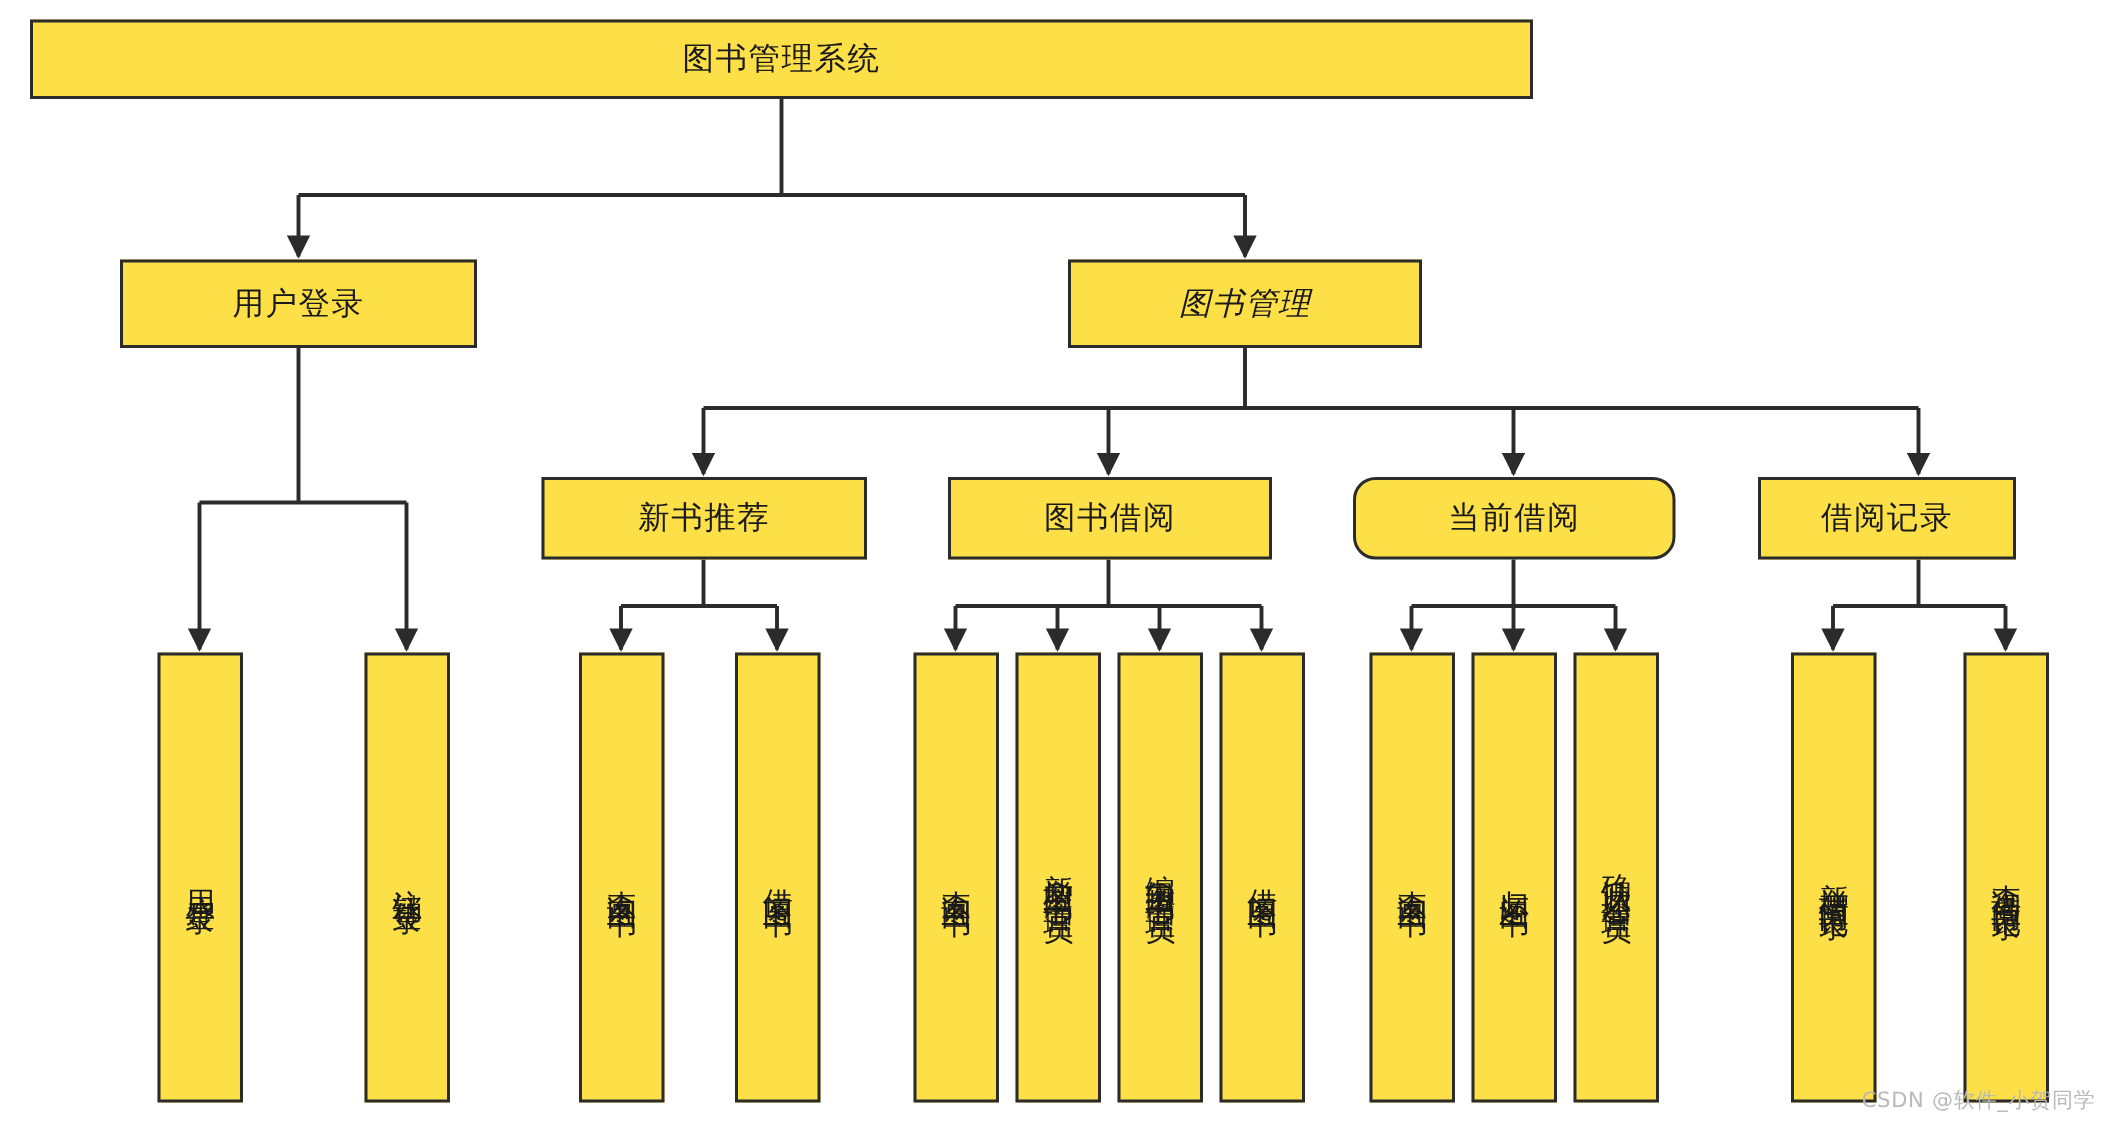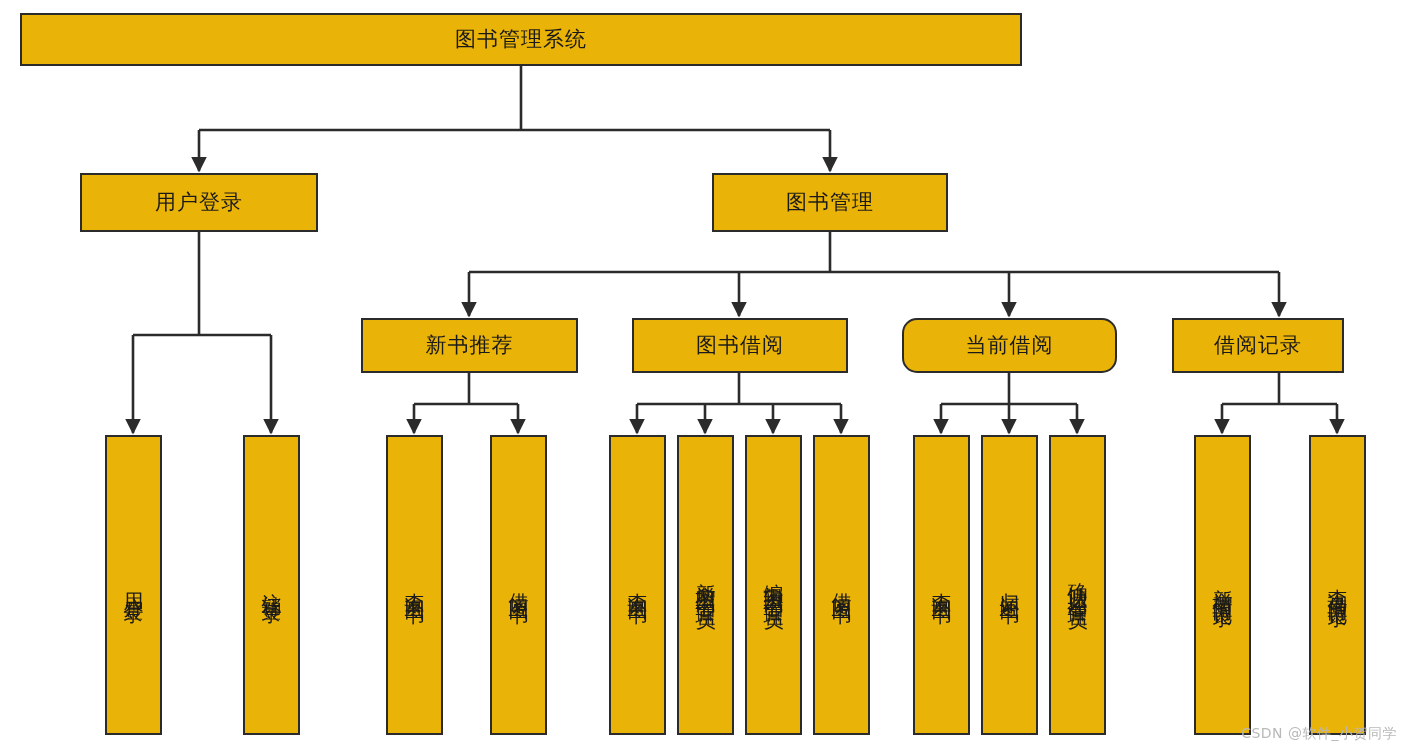--- a/index.html
+++ b/index.html
@@ -23,21 +23,21 @@
   #edge-layer {
     position: absolute;
     left: 0;
     top: 0;
     width: 1405px;
     height: 747px;
   }
   .node {
     position: absolute;
     box-sizing: border-box;
-    background: #eab308;
+    background: #fde047;
     border: 2px solid #2b2b2b;
     display: flex;
     align-items: center;
     justify-content: center;
     color: #1a1a1a;
     z-index: 2;
   }
   .node-h {
     font-size: 21px;
     letter-spacing: 1px;
@@ -124,21 +124,21 @@
   </svg>
 
   <div class="node node-h" style="left:20px; top:13px; width:1002px; height:53px;">
     <span>图书管理系统</span>
   </div>
 
   <div class="node node-h" style="left:80px; top:173px; width:238px; height:59px;">
     <span>用户登录</span>
   </div>
 
-  <div class="node node-h" style="left:712px; top:173px; width:236px; height:59px;">
+  <div class="node node-h" style="left:712px; top:173px; width:236px; height:59px;font-style:italic;">
     <span>图书管理</span>
   </div>
 
   <div class="node node-h" style="left:361px; top:318px; width:217px; height:55px;">
     <span>新书推荐</span>
   </div>
 
   <div class="node node-h" style="left:632px; top:318px; width:216px; height:55px;">
     <span>图书借阅</span>
   </div>

